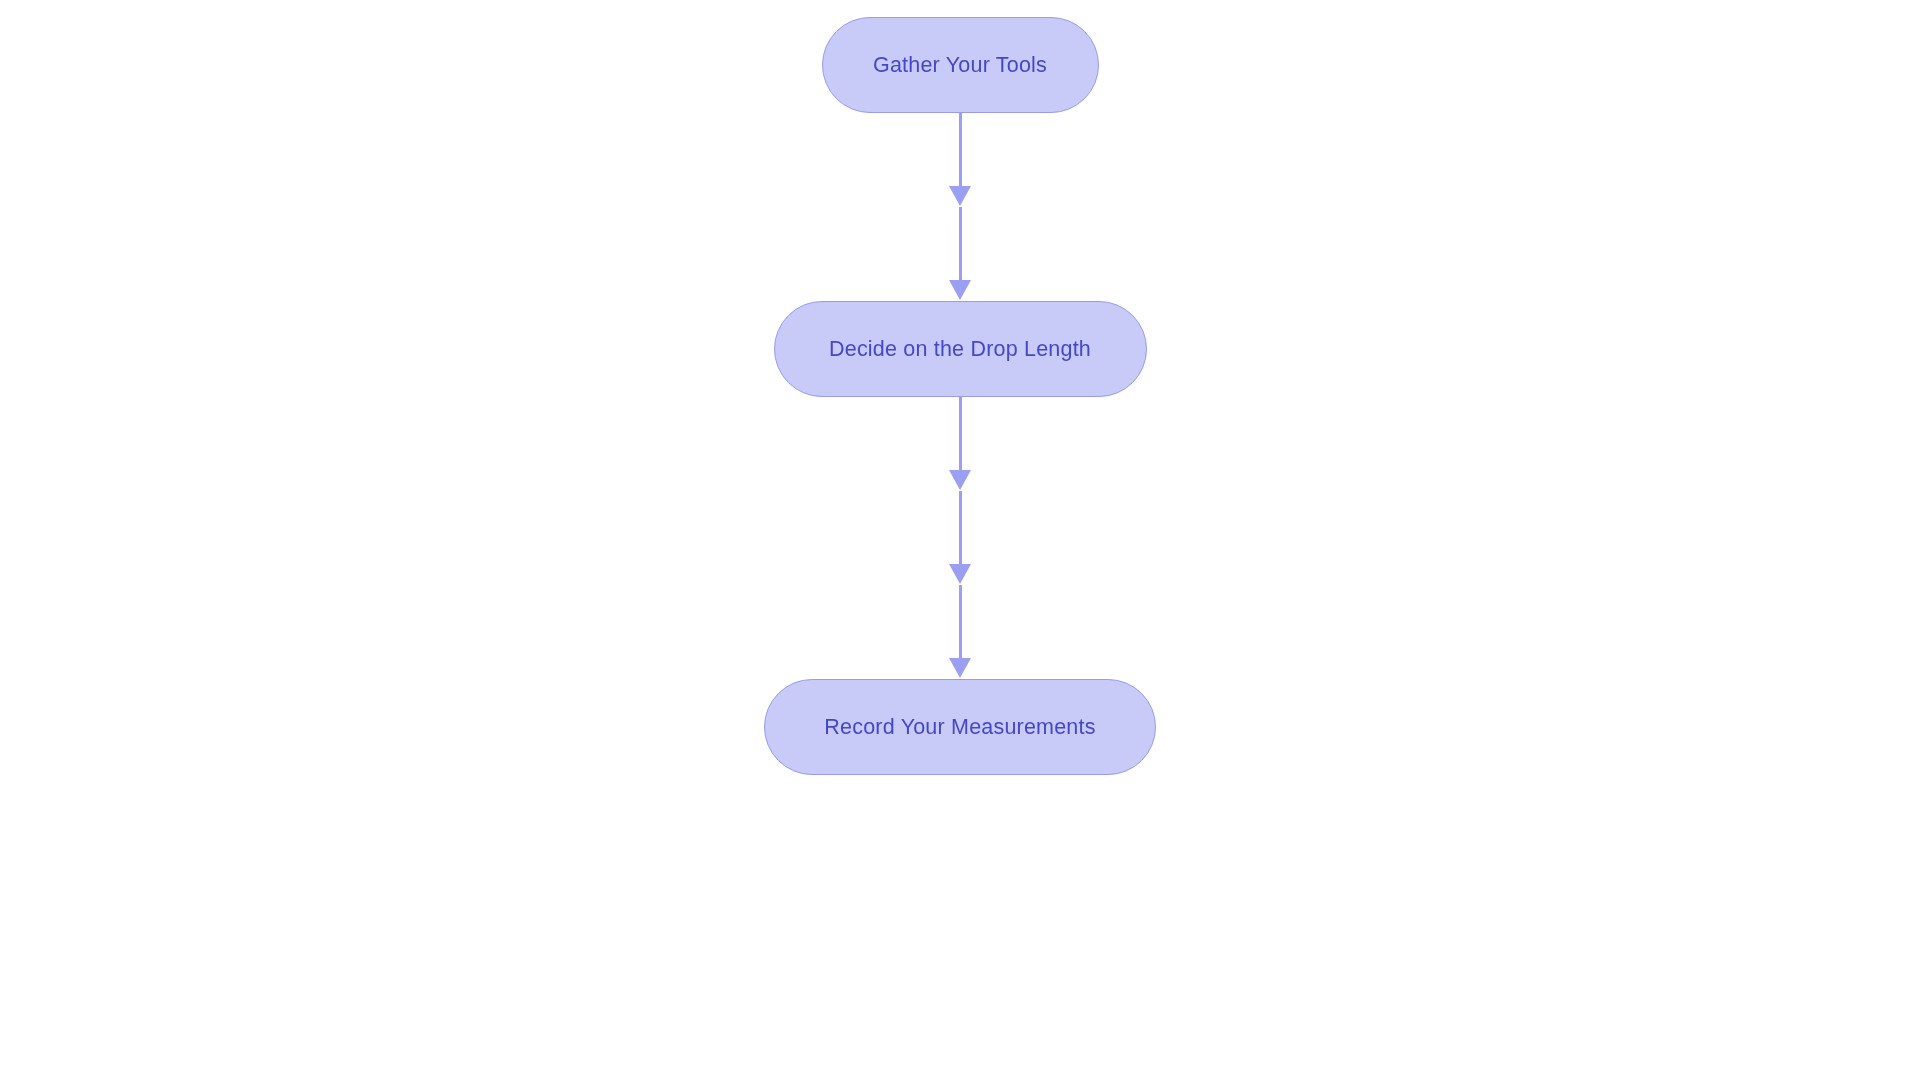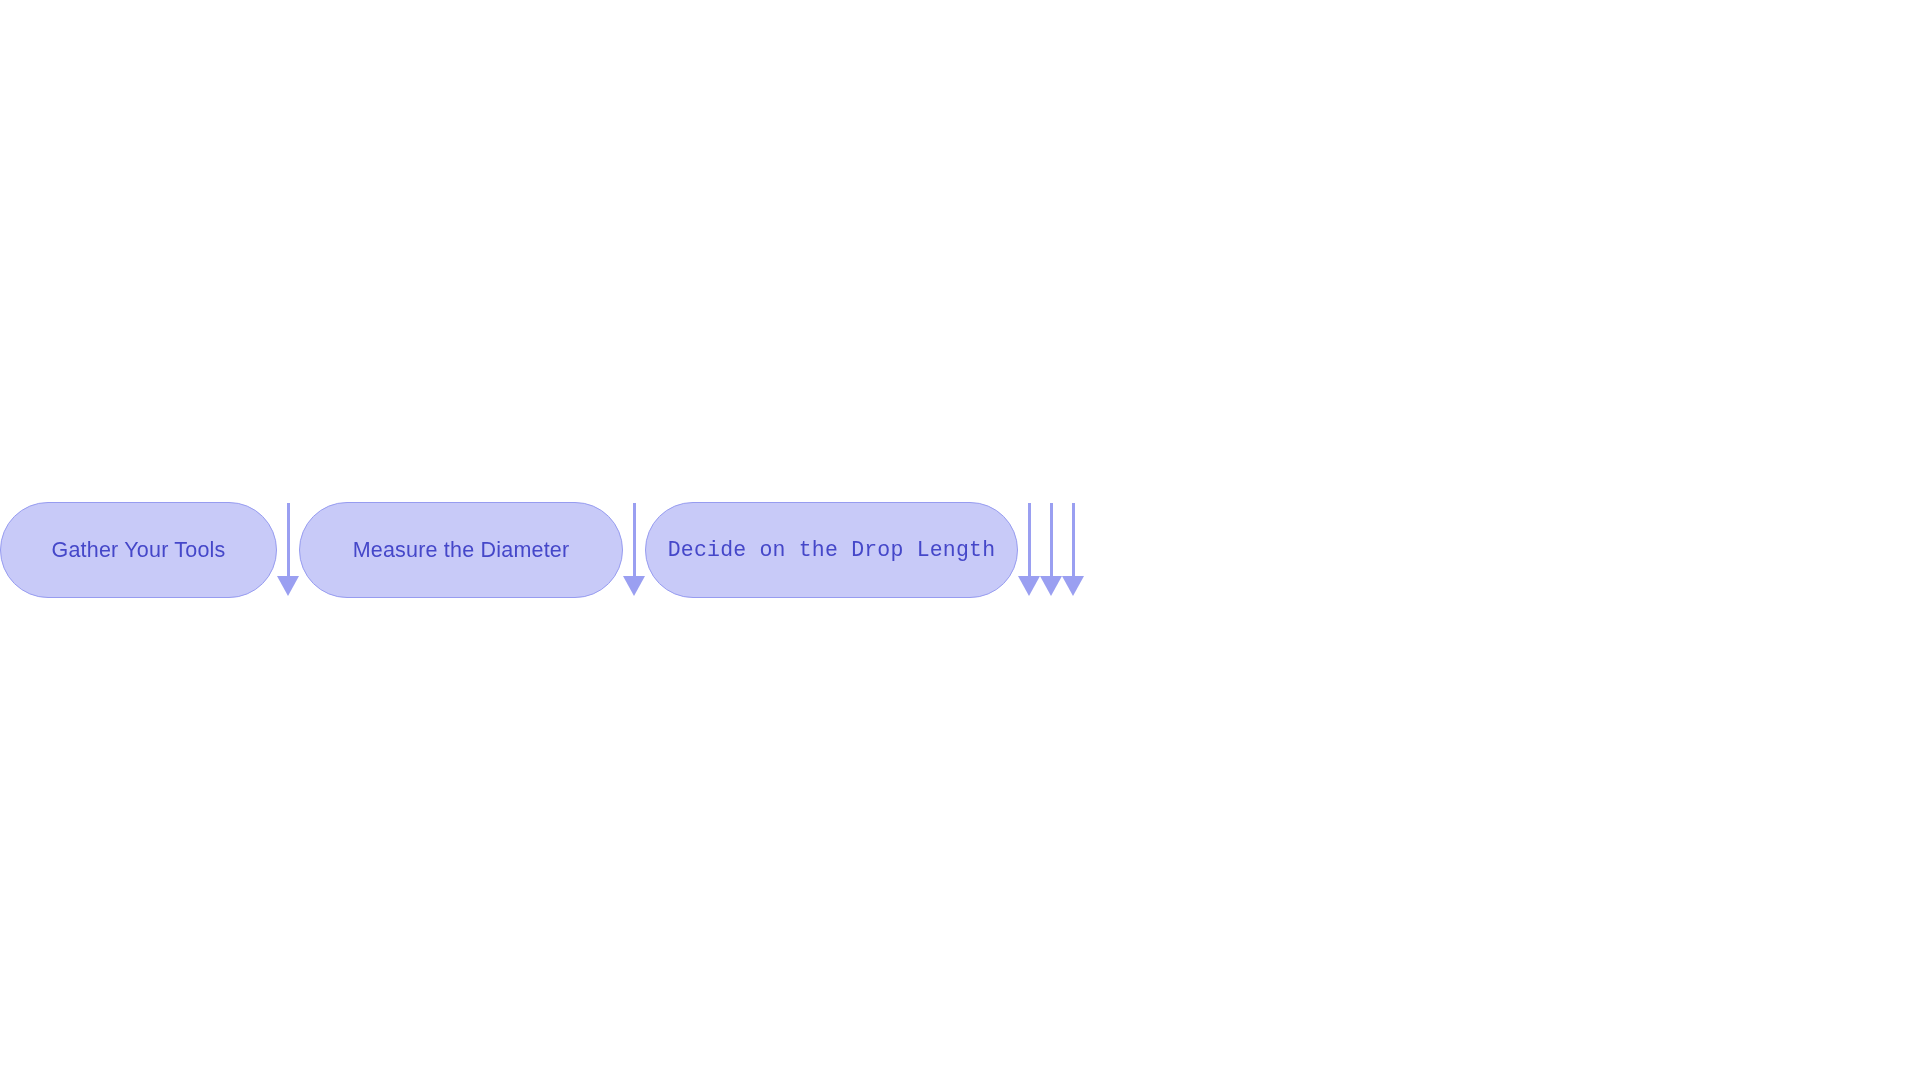--- a/index.html
+++ b/index.html
@@ -13,21 +13,21 @@
   html, body {
     background: var(--background);
     font-family: "Liberation Sans", sans-serif;
   }
   .canvas {
     position: relative;
     width: 1920px;
     height: 1083px;
     background: var(--background);
     display: flex;
-    flex-direction: row;
+    flex-direction: column;
     align-items: center;
     padding-top: 17px;
     overflow: hidden;
   }
   .node {
     height: 96px;
     border-radius: 48px;
     background: var(--node-fill);
     border: 1.5px solid var(--node-border);
     display: flex;
@@ -36,21 +36,21 @@
     flex: 0 0 auto;
   }
   .node span {
     color: var(--node-text);
     font-size: 21.5px;
     letter-spacing: 0.2px;
     white-space: nowrap;
   }
   .w0 { width: 277px; }
   .w1 { width: 324px; }
-  .w2 { width: 373px; font-family: Liberation Mono, monospace; }
+  .w2 { width: 373px; }
   .w3 { width: 397px; }
   .w4 { width: 405px; }
   .w5 { width: 392px; }
   .arrow {
     height: 94px;
     display: flex;
     flex-direction: column;
     align-items: center;
     flex: 0 0 auto;
   }
@@ -74,23 +74,20 @@
 
   <div class="node w0">
     <span>Gather Your Tools</span>
   </div>
 
   <div class="arrow">
     <div class="arrow-line"></div>
     <div class="arrow-head"></div>
   </div>
 
-  <div class="node w1">
-    <span>Measure the Diameter</span>
-  </div>
 
   <div class="arrow">
     <div class="arrow-line"></div>
     <div class="arrow-head"></div>
   </div>
 
   <div class="node w2">
     <span>Decide on the Drop Length</span>
   </div>
 
@@ -104,14 +101,17 @@
     <div class="arrow-line"></div>
     <div class="arrow-head"></div>
   </div>
 
 
   <div class="arrow">
     <div class="arrow-line"></div>
     <div class="arrow-head"></div>
   </div>
 
+  <div class="node w5">
+    <span>Record Your Measurements</span>
+  </div>
 
 </div>
 
 </body></html>

